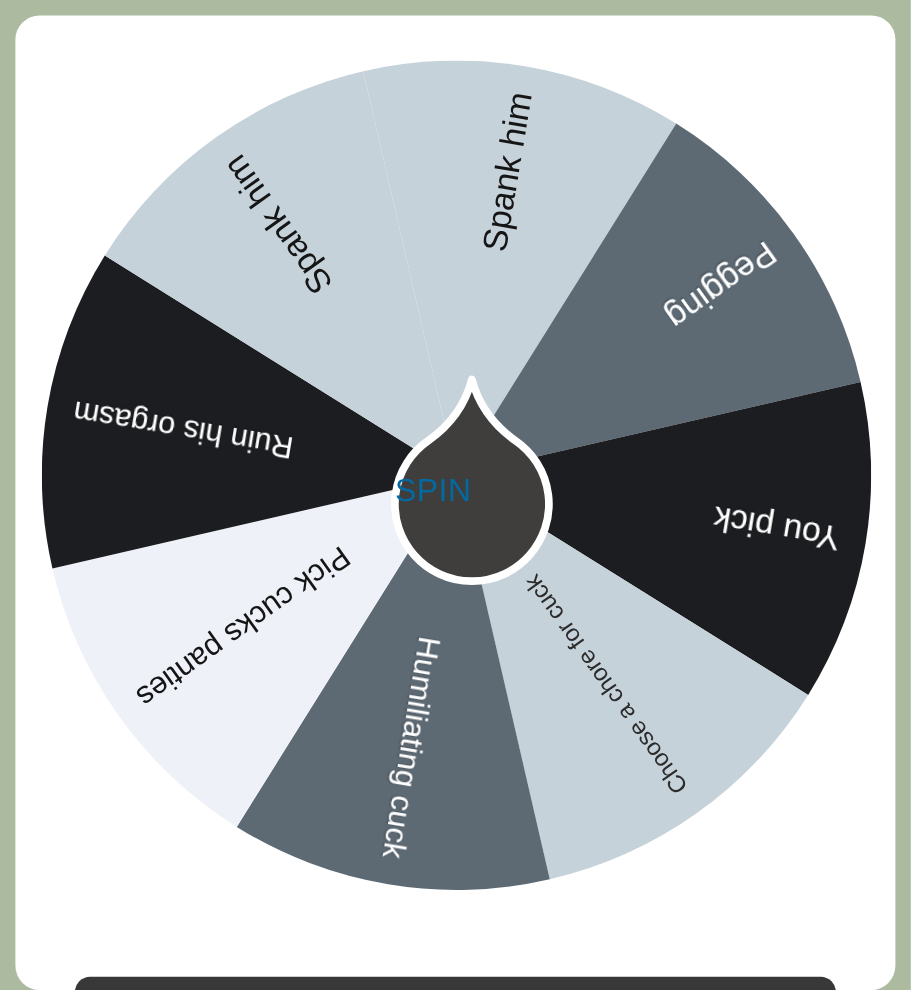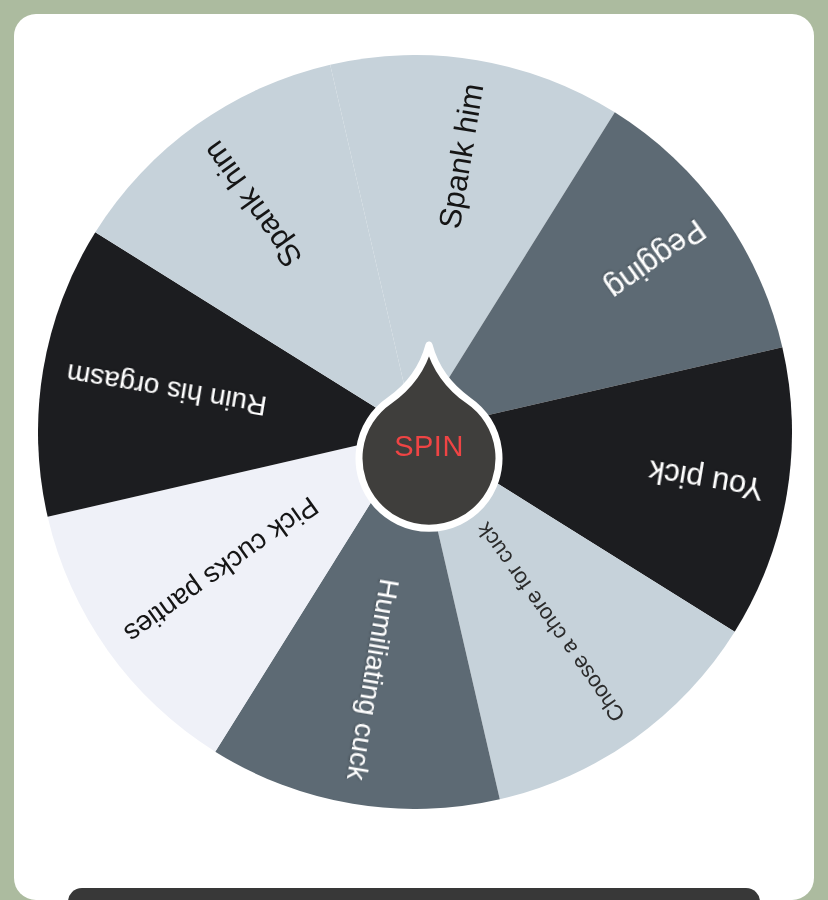--- a/index.html
+++ b/index.html
@@ -48,22 +48,22 @@
     top: -105px;
     width: 156px;
     height: 183px;
     overflow: visible;
   }
   #spin-label {
     position: absolute;
     left: -70px;
     top: -16px;
     width: 140px;
-    text-align: center;
-    color: #ef4444;
+    text-align: left;
+    color: #0369a1;
     font-size: 29px;
     font-family: "Liberation Sans", sans-serif;
     letter-spacing: 0.5px;
     pointer-events: none;
     user-select: none;
   }
 
   
   #bottom-bar {
     position: absolute;

